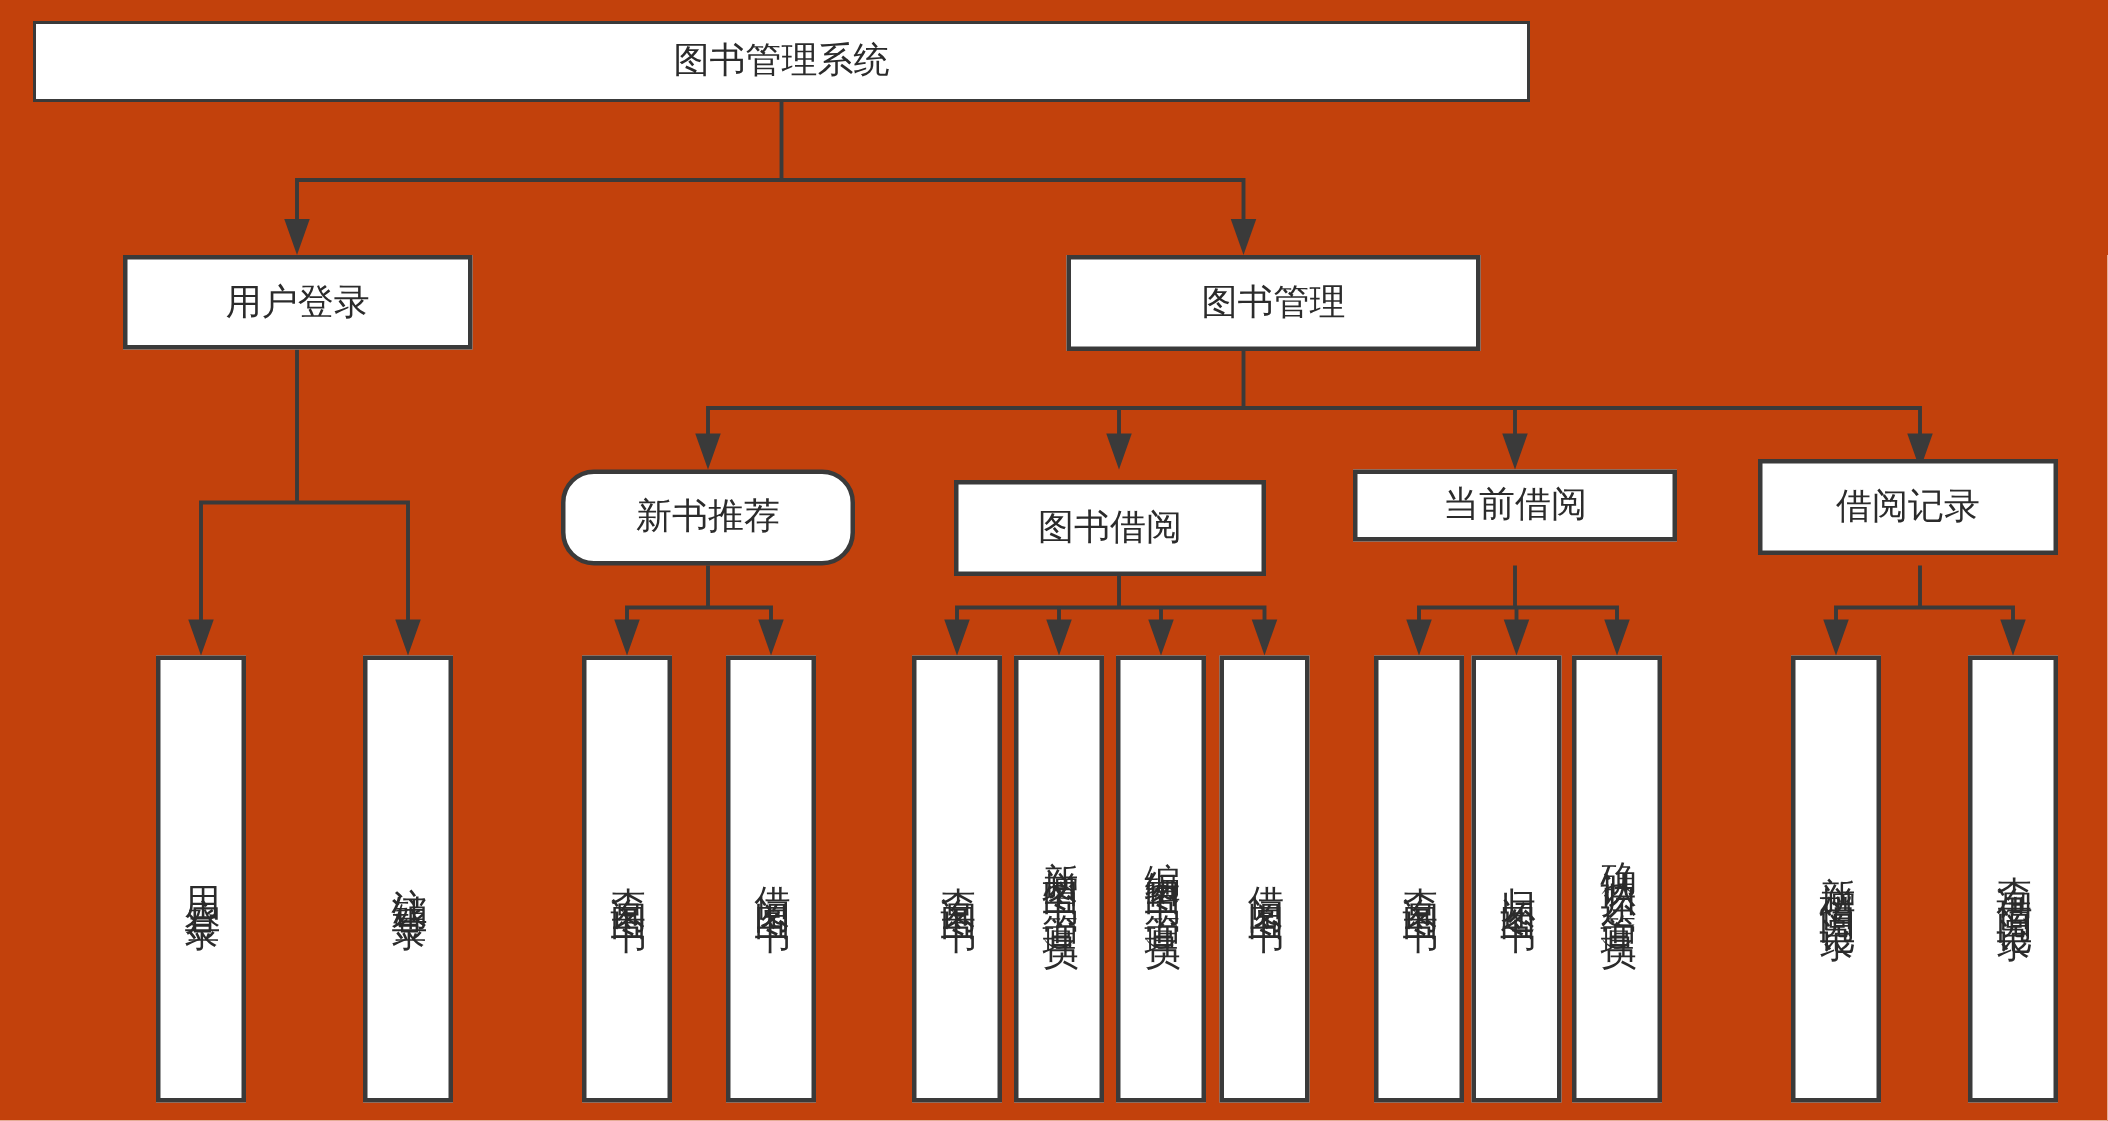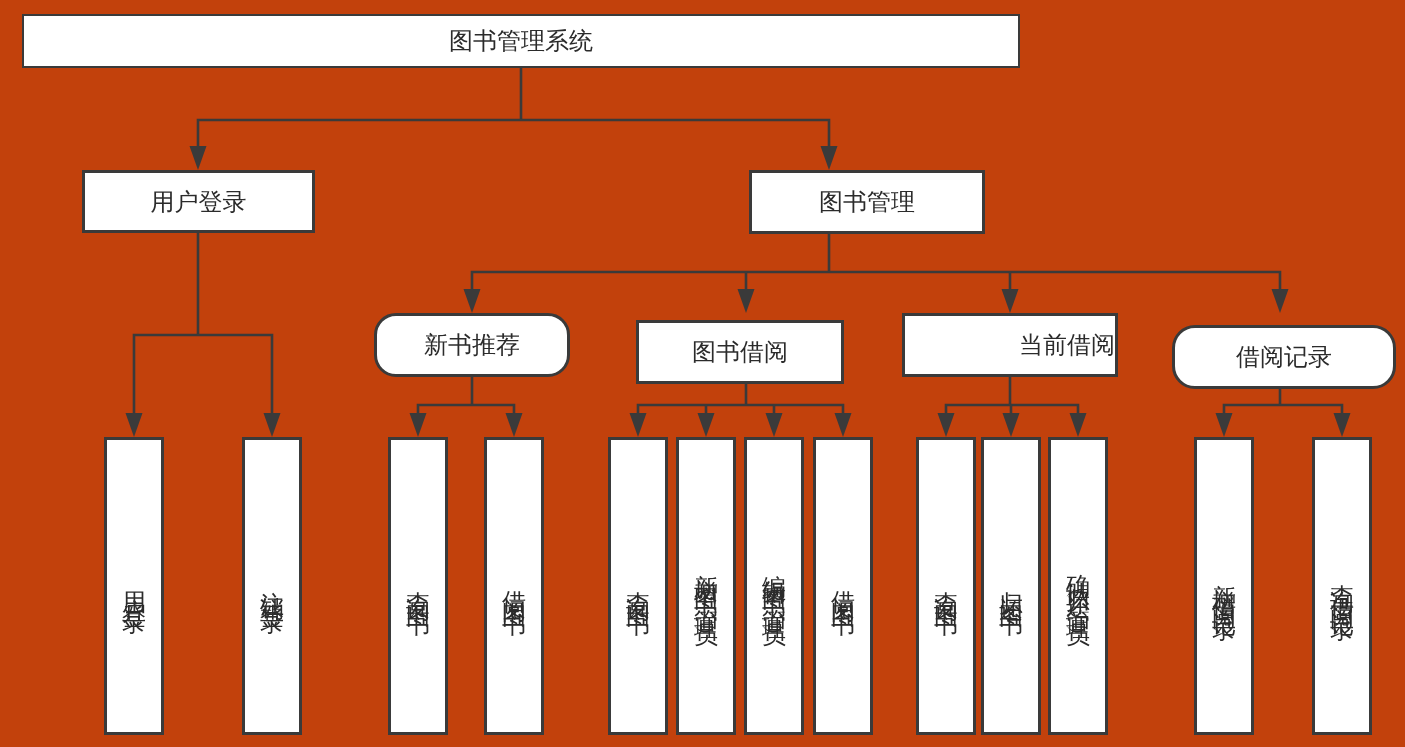--- a/index.html
+++ b/index.html
@@ -83,34 +83,34 @@
     </g>
   </svg>
 
   <div class="box root" style="left:22px; top:14px; width:998px; height:54px;">
     <span>图书管理系统</span>
   </div>
 
   <div class="box" style="left:82px; top:170px; width:233px; height:63px;">
     <span>用户登录</span>
   </div>
-  <div class="box" style="left:749px; top:170px; width:236px; height:64px;font-family:Liberation Serif, serif;">
+  <div class="box" style="left:711px; top:170px; width:276px; height:64px;font-family:Liberation Serif, serif;">
     <span>图书管理</span>
   </div>
 
   <div class="box" style="left:374px; top:313px; width:196px; height:64px;border-radius:22px;">
     <span>新书推荐</span>
   </div>
   <div class="box" style="left:636px; top:320px; width:208px; height:64px;font-family:Liberation Serif, serif;">
     <span>图书借阅</span>
   </div>
-  <div class="box" style="left:902px; top:313px; width:216px; height:64px;justify-content:flex-end;">
+  <div class="box" style="left:902px; top:313px; width:216px; height:48px;">
     <span>当前借阅</span>
   </div>
-  <div class="box" style="left:1172px; top:325px; width:224px; height:64px;border-radius:23px;">
+  <div class="box" style="left:1172px; top:306px; width:200px; height:64px;">
     <span>借阅记录</span>
   </div>
 
   <div class="box leaf" style="left:104px; top:437px; width:60px; height:298px;">
     <span class="vtext">用户登录</span>
   </div>
   <div class="box leaf" style="left:242px; top:437px; width:60px; height:298px;">
     <span class="vtext">注销登录</span>
   </div>
 

